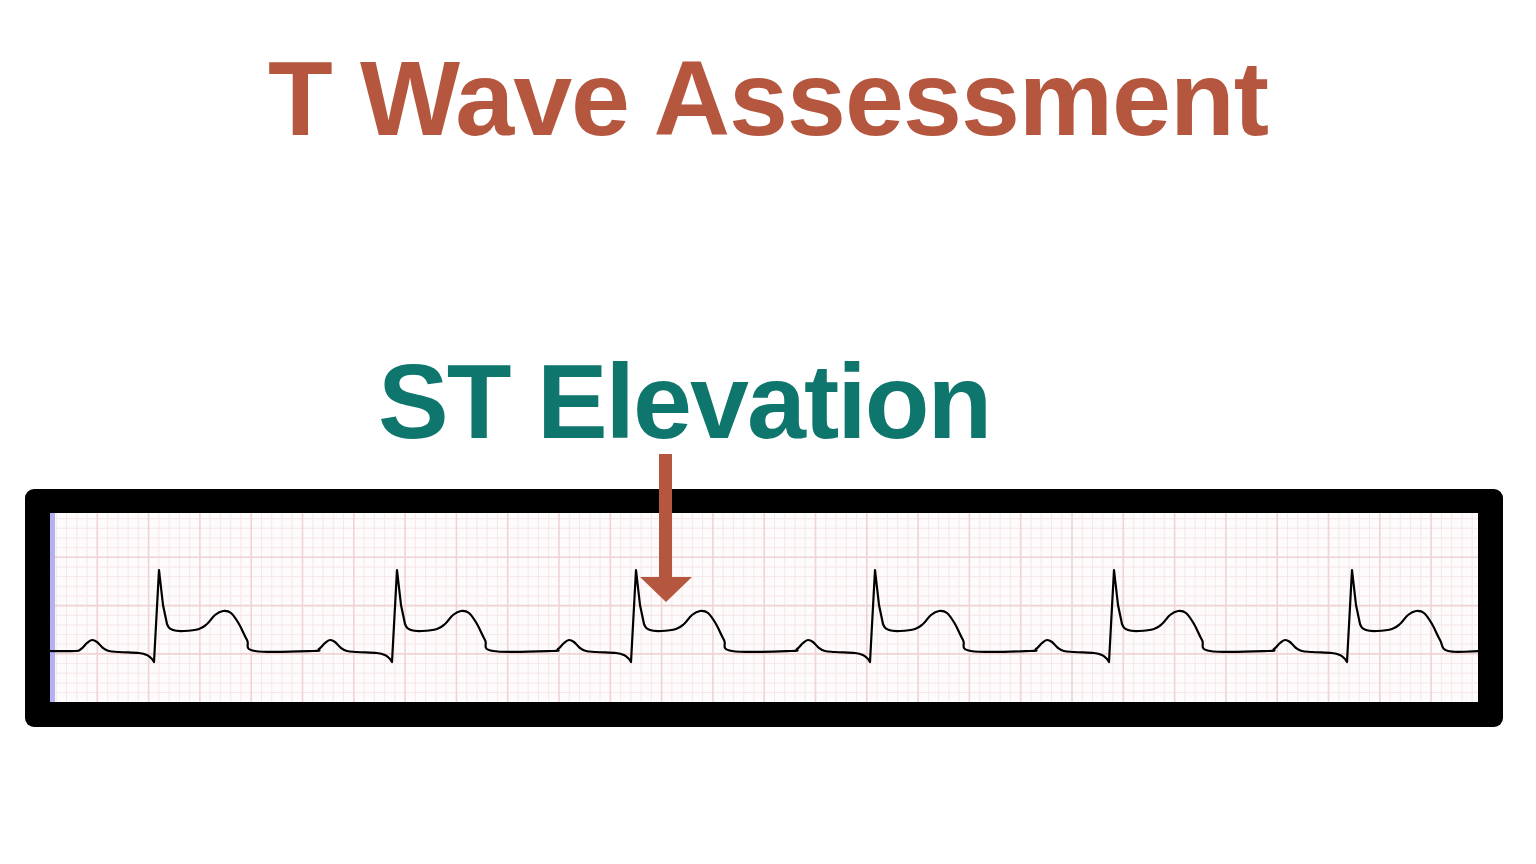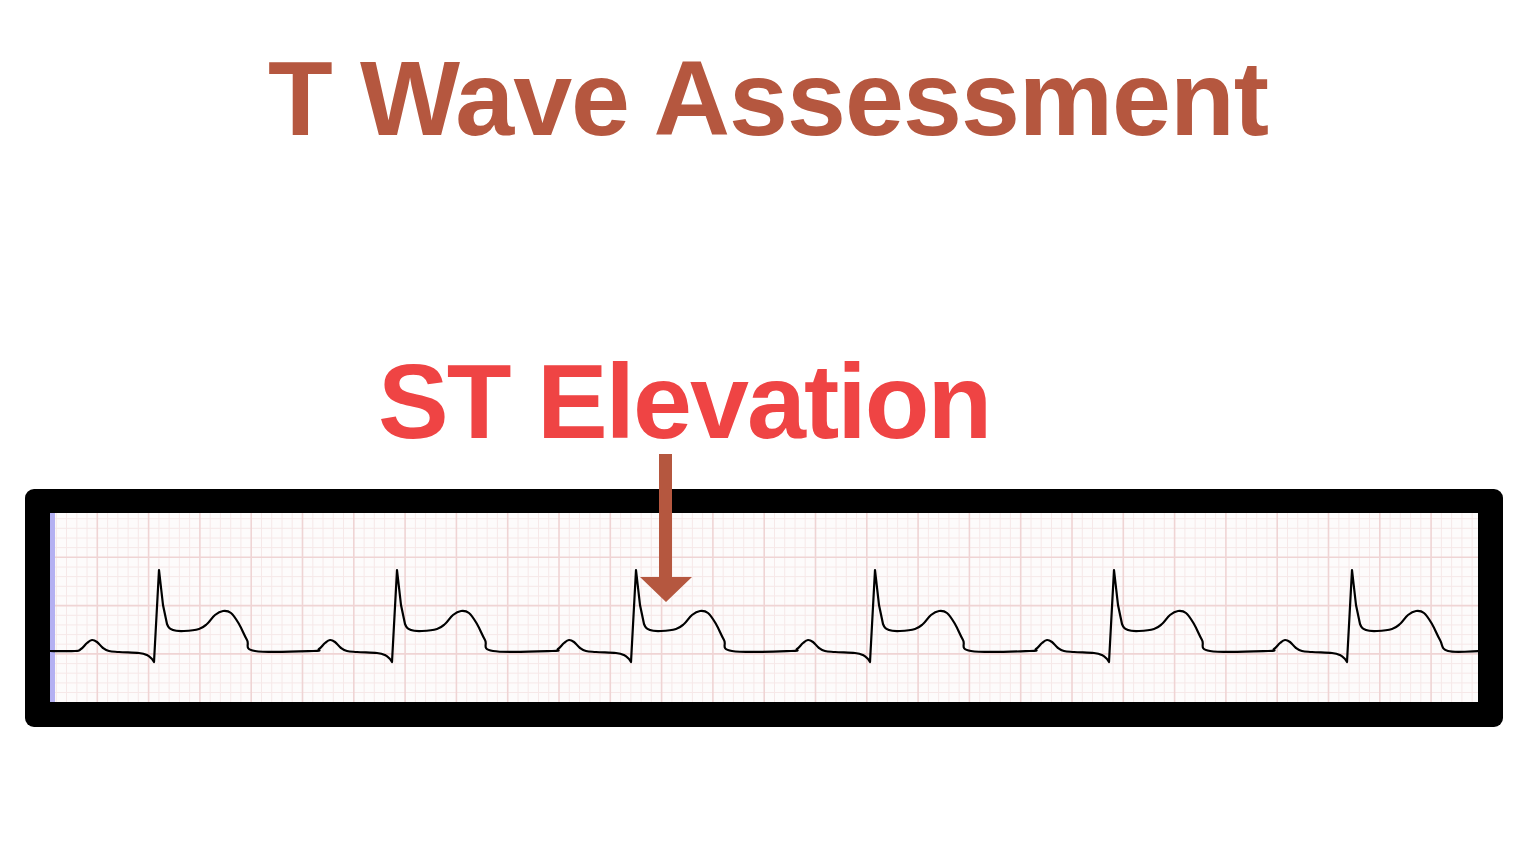--- a/index.html
+++ b/index.html
@@ -44,21 +44,21 @@
       top: 0;
       width: 1536px;
       height: 864px;
     }
   </style>
 </head>
 <body>
 
 <div class="title" style="left: -32px; color: rgb(181, 87, 63);">T Wave Assessment</div>
 
-<div class="label" style="color: #ef4444;">ST Elevation</div>
+<div class="label" style="color: #0f766e;">ST Elevation</div>
 
 <svg id="stage" xmlns="http://www.w3.org/2000/svg" width="1536" height="864" viewBox="0 0 1536 864">
   <defs>
     <clipPath id="inner-clip">
       <rect id="inner-clip-rect" x="50" y="513" width="1428" height="189"></rect>
     </clipPath>
   </defs>
   <rect id="frame" x="25" y="489" width="1478" height="238" rx="9" ry="9" fill="#000000"></rect>
   <rect id="paper" x="50" y="513" width="1428" height="189" fill="#fdfbfb"></rect>
   <g id="grid" clip-path="url(#inner-clip)">

